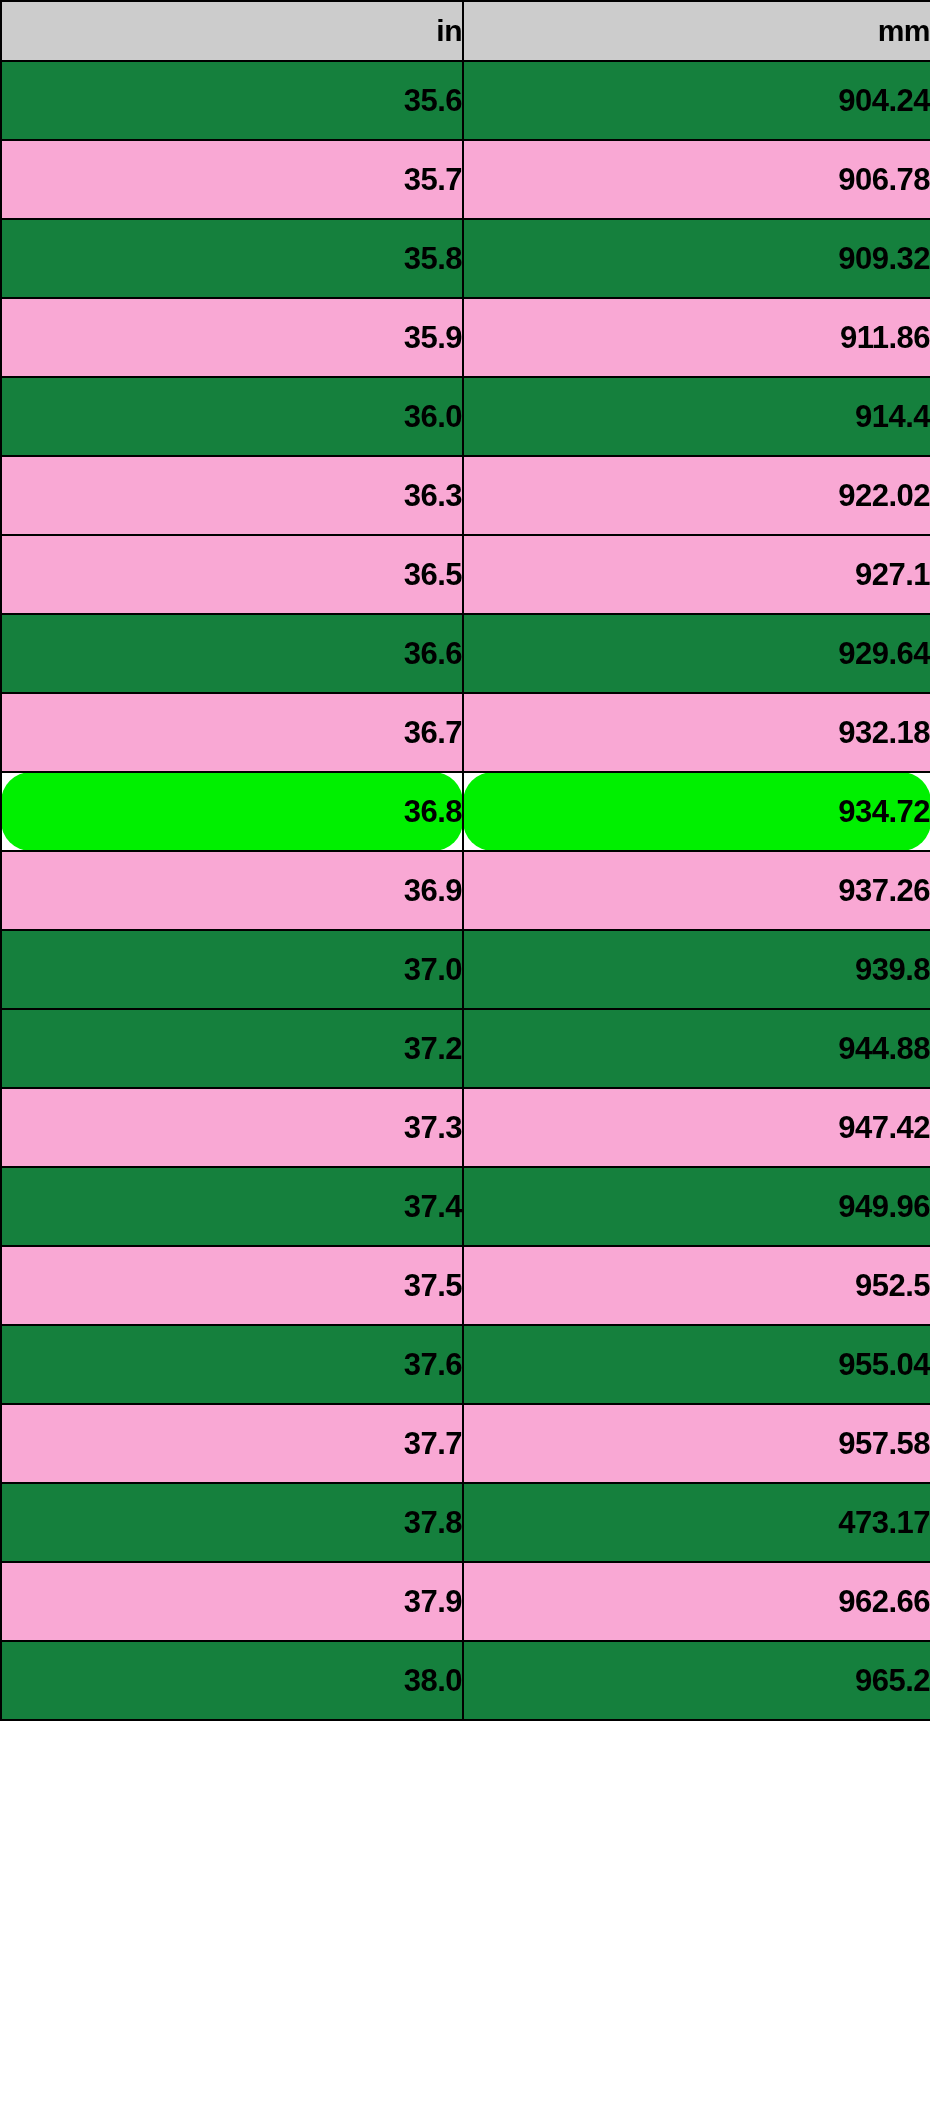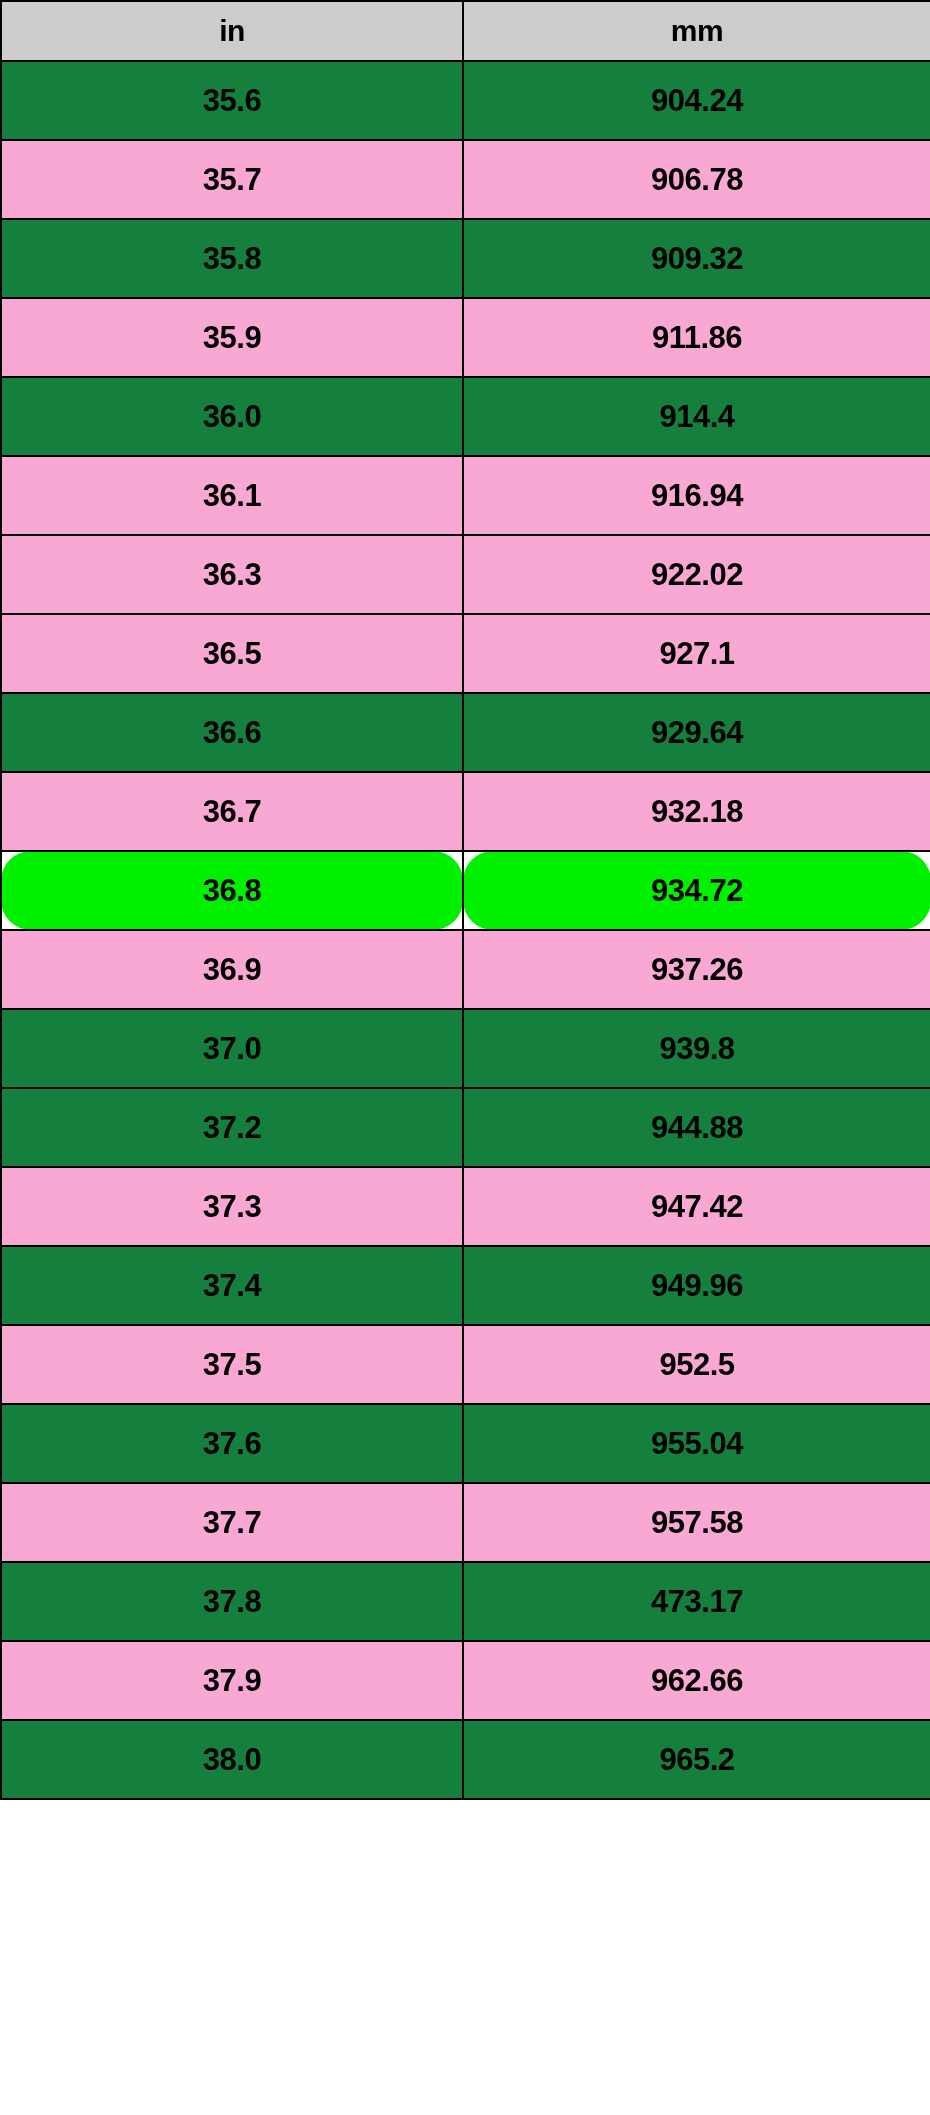--- a/index.html
+++ b/index.html
@@ -16,21 +16,21 @@
     width: 930px;
     border-collapse: collapse;
     table-layout: fixed;
   }
   #conversion-table col.col-in  { width: 462px; }
   #conversion-table col.col-mm  { width: 468px; }
 
   #conversion-table th,
   #conversion-table td {
     border: 2px solid #000000;
-    text-align: center;
+    text-align: right;
     vertical-align: middle;
     padding: 0;
     font-size: 31px;
     line-height: 1;
     color: #000000;
     letter-spacing: -0.5px;
   }
   #conversion-table thead th {
     background: #cccccc;
     font-weight: bold;
@@ -75,24 +75,20 @@
         <td>35.8</td>
         <td>909.32</td>
       </tr>
       <tr class="row-even">
         <td>35.9</td>
         <td>911.86</td>
       </tr>
       <tr class="row-odd">
         <td>36.0</td>
         <td>914.4</td>
-      </tr>
-      <tr class="row-even">
-        <td>36.1</td>
-        <td>916.94</td>
       </tr>
       <tr class="row-even">
         <td>36.3</td>
         <td>922.02</td>
       </tr>
       <tr class="row-even">
         <td>36.5</td>
         <td>927.1</td>
       </tr>
       <tr class="row-odd">

